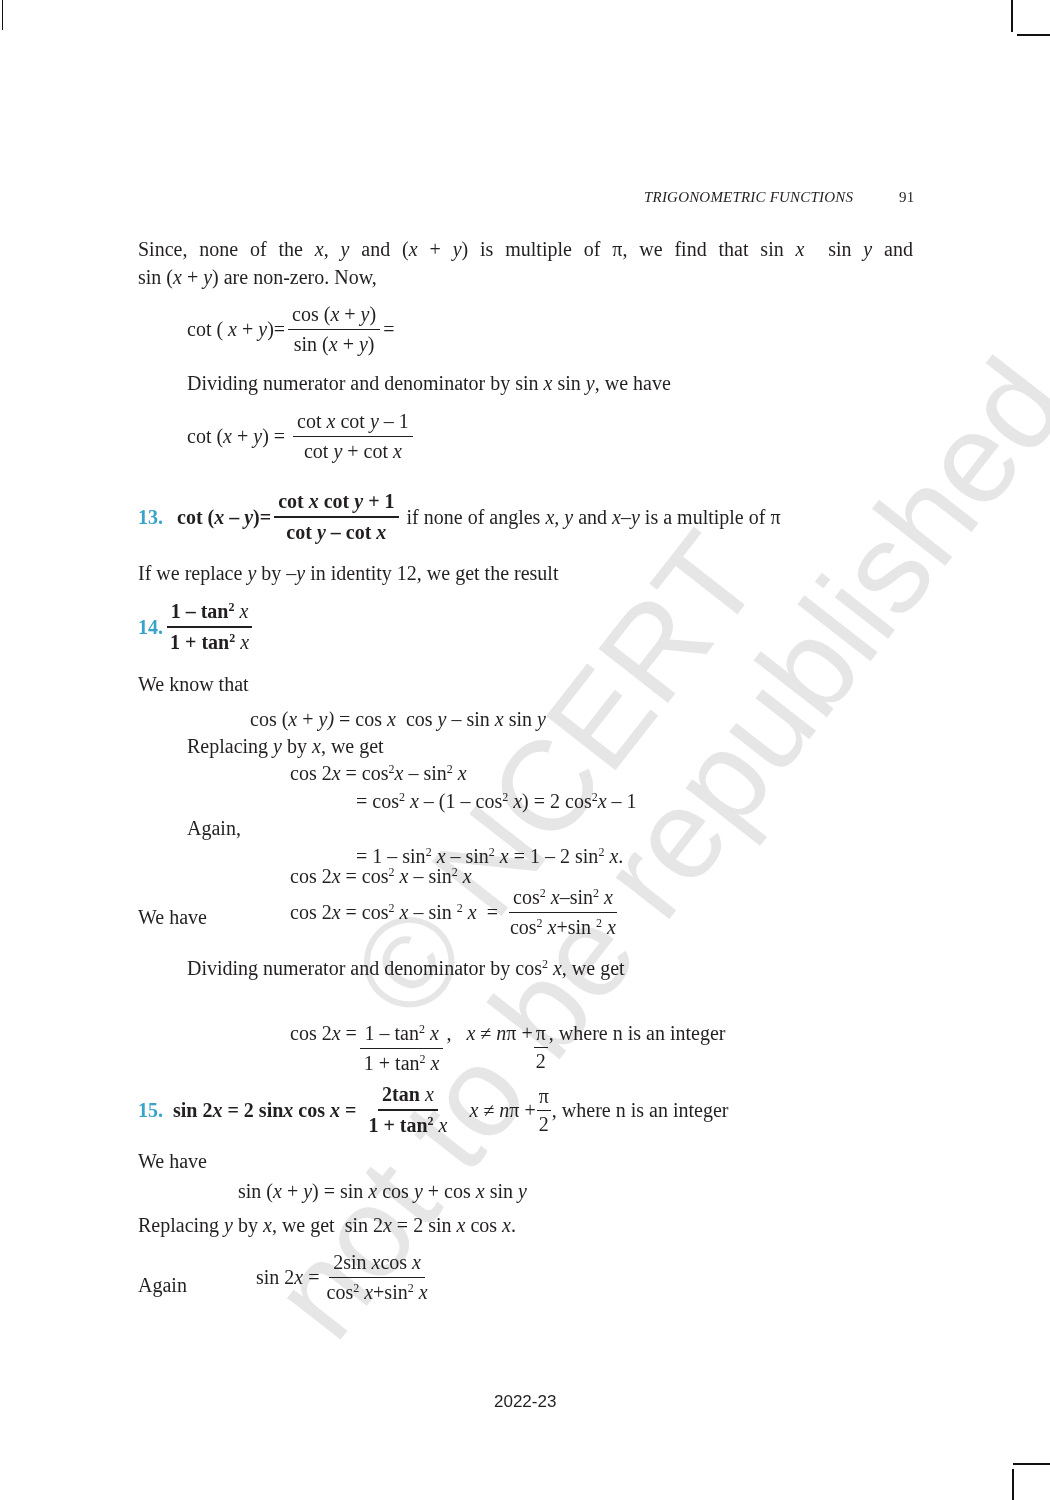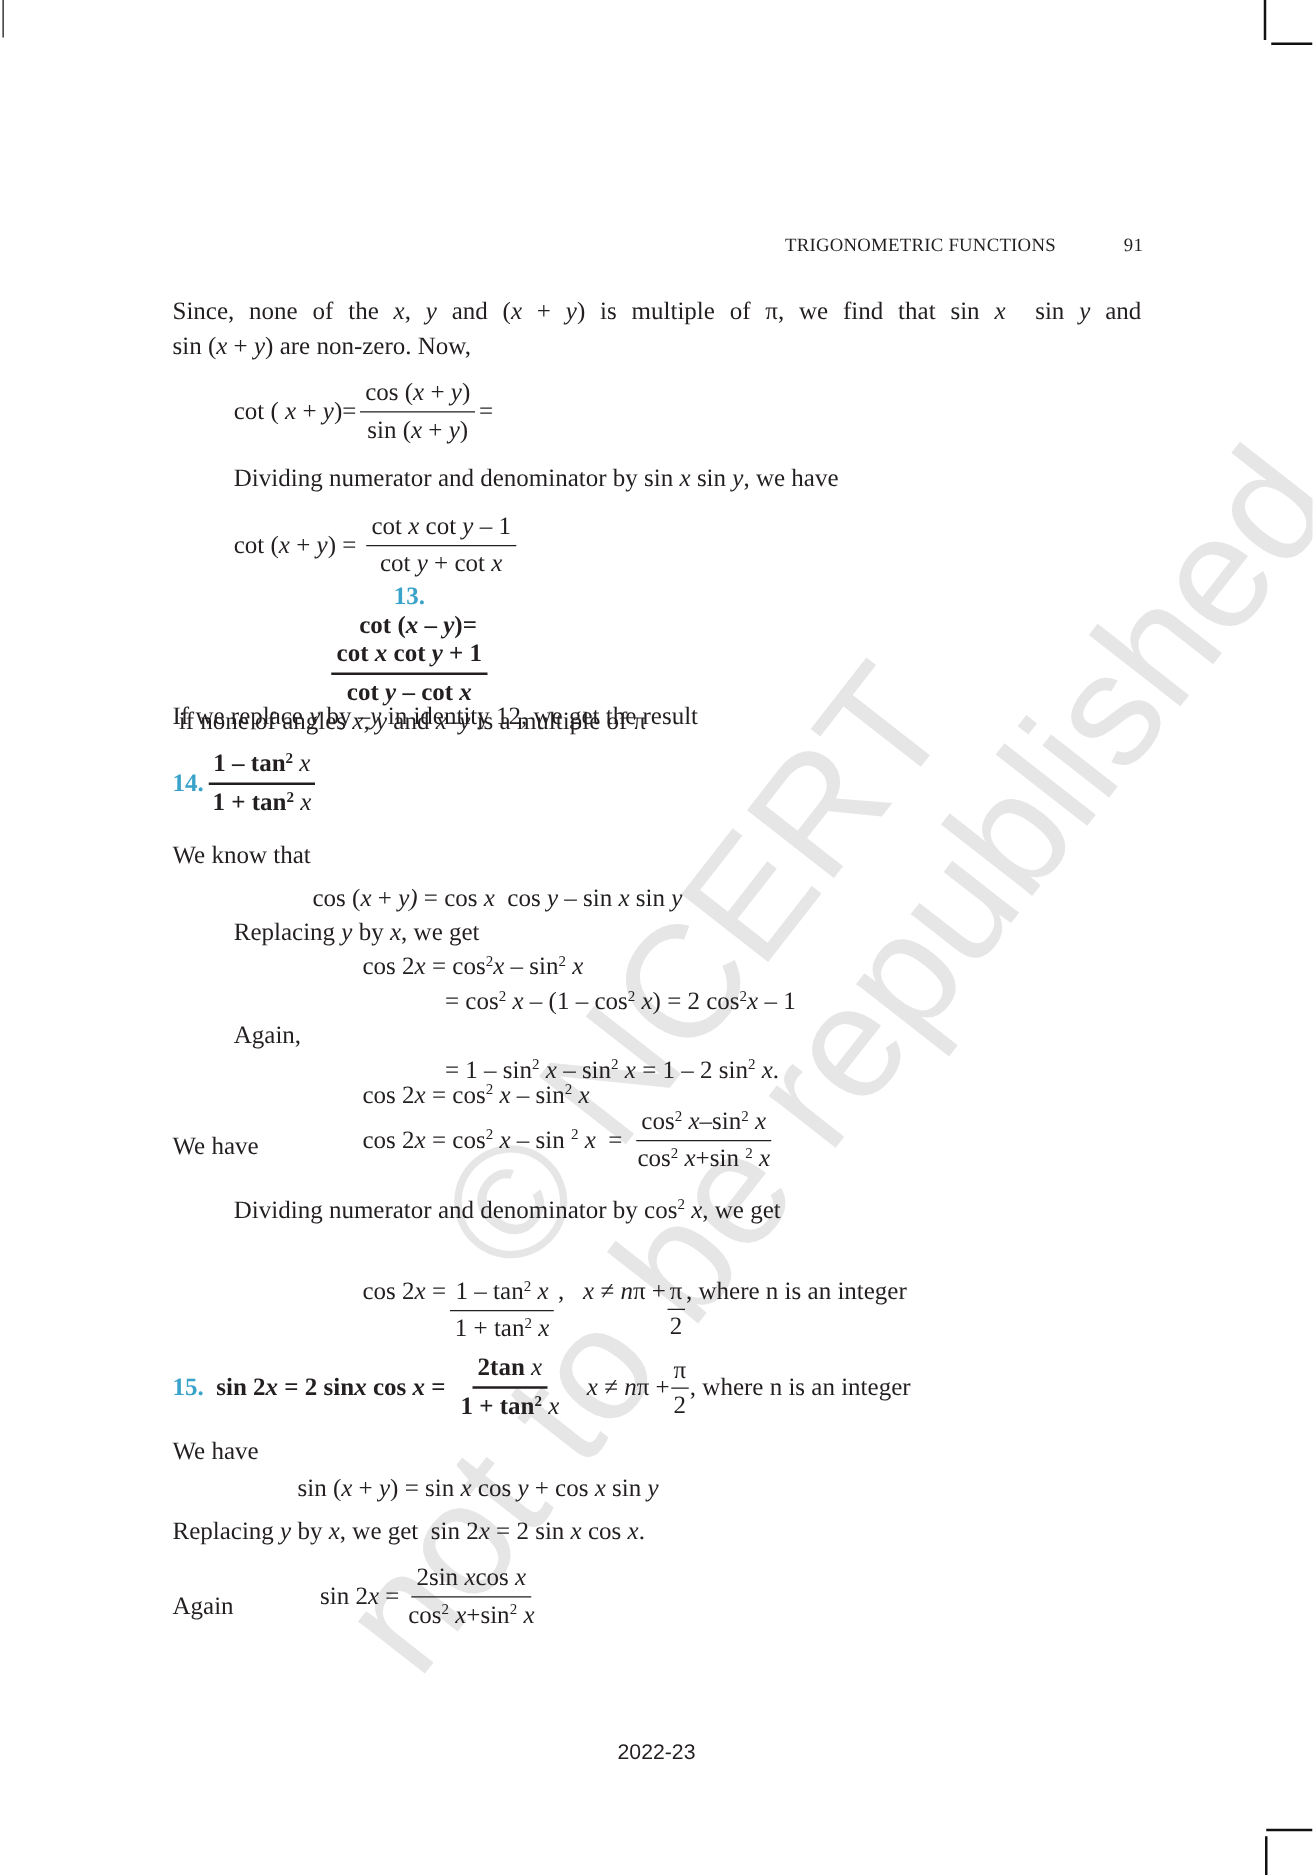--- a/index.html
+++ b/index.html
@@ -38,21 +38,21 @@
 <div class="crop" style="left:1011px;top:0;width:2px;height:32px;"></div>
 <div class="crop" style="left:1017px;top:34px;width:33px;height:2px;"></div>
 <div class="crop" style="left:1013px;top:1463px;width:37px;height:2px;"></div>
 <div class="crop" style="left:1012px;top:1469px;width:2px;height:31px;"></div>
 
 <div class="watermark" style="left:330px;top:960px;">© NCERT</div>
 <div class="watermark" style="left:250px;top:1280px;">not to be republished</div>
 
 <div class="content">
 
-  <div class="abs header-text" style="left:628px;top:189px;">TRIGONOMETRIC FUNCTIONS</div>
+  <div class="abs header-text" style="left:644px;top:189px;font-style:italic;">TRIGONOMETRIC FUNCTIONS</div>
   <div class="abs header-text" style="left:899px;top:189px;">91</div>
 
   <div class="abs para" style="left:138px;top:236px;width:775px;text-align:justify;text-align-last:justify;">
     Since, none of the <i>x</i>, <i>y</i> and (<i>x</i> + <i>y</i>) is multiple of π, we find that sin <i>x</i>&nbsp; sin <i>y</i> and
   </div>
   <div class="abs para" style="left:138px;top:264px;">
     sin (<i>x</i> + <i>y</i>) are non-zero. Now,
   </div>
 
   <div class="abs" style="left:187px;top:303px;display:flex;align-items:center;">
@@ -69,21 +69,21 @@
   </div>
 
   <div class="abs" style="left:187px;top:410px;display:flex;align-items:center;">
     <span>cot (<i>x</i> + <i>y</i>) =&nbsp;</span>
     <span class="frac">
       <span class="num">cot <i>x</i> cot <i>y</i> – 1</span>
       <span class="den">cot <i>y</i> + cot <i>x</i></span>
     </span>
   </div>
 
-  <div class="abs" style="left:138px;top:466px;display:flex;align-items:center;flex-direction:column;">
+  <div class="abs" style="left:138px;top:490px;display:flex;align-items:center;">
     <span class="num-label">13.</span>
     <span class="bold" style="margin-left:14px;">cot (<i>x</i> – <i>y</i>)=</span>
     <span class="frac bold">
       <span class="num">cot <i>x</i> cot <i>y</i> + 1</span>
       <span class="den">cot <i>y</i> – cot <i>x</i></span>
     </span>
     <span>&nbsp;if none of angles <i>x,</i> <i>y</i> and <i>x</i>–<i>y</i> is a multiple of π</span>
   </div>
 
   <div class="abs" style="left:138px;top:562px;">

